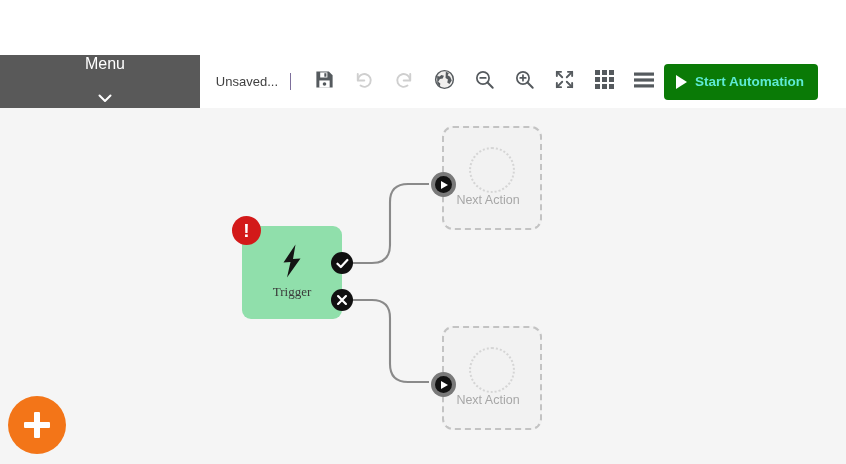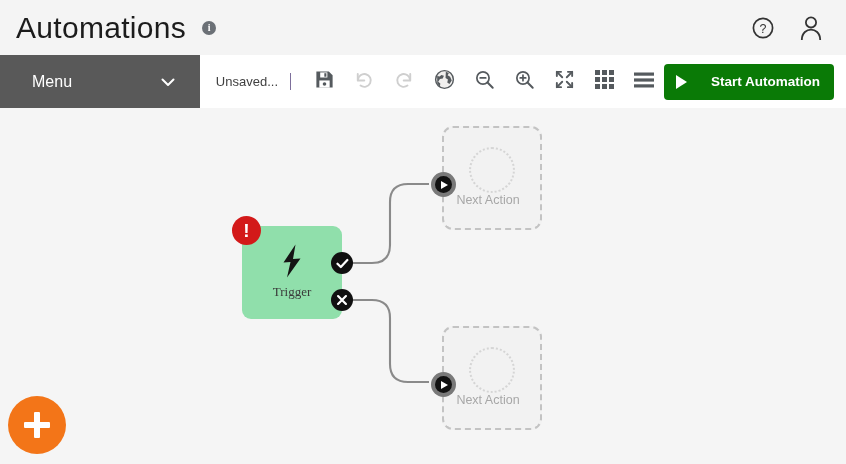--- a/index.html
+++ b/index.html
@@ -81,37 +81,38 @@
     align-items: stretch;
   }
   .menu-block {
     width: 232px;
     background: #595959;
     display: flex;
     align-items: center;
     padding: 0 22px 0 32px;
     box-sizing: border-box;
     justify-content: space-between;
+    flex-direction: column;
   }
   .menu-label {
     color: #ffffff;
     font-size: 16px;
     font-weight: 400;
   }
   .menu-chevron {
     color: #ffffff;
     display: flex;
     align-items: center;
   }
   .toolbar {
     flex: 1 1 auto;
     display: flex;
     align-items: center;
     padding-left: 16px;
-    padding-right: 12px;
+    padding-right: 28px;
     box-sizing: border-box;
     gap: 0px;
   }
   .unsaved-text {
     font-size: 13px;
     color: #3f3f3f;
     margin-right: 12px;
     white-space: nowrap;
   }
   .tb-sep {
@@ -126,28 +127,28 @@
     display: flex;
     align-items: center;
     justify-content: center;
     color: #555a5e;
   }
   .tb-btn.disabled { color: #cfcfcf; }
   .tb-spacer { flex: 1 1 auto; }
 
   .start-btn {
     background: #0a7a06;
-    color: #ffffff;
+    color: #5eead4;
     border: none;
     border-radius: 4px;
     height: 36px;
     padding: 0 14px 0 12px;
     display: flex;
     align-items: center;
-    gap: 24px;
+    gap: 8px;
     font-size: 13.5px;
     font-weight: bold;
     font-family: "Liberation Sans", sans-serif;
     cursor: pointer;
     white-space: nowrap;
   }
   .start-btn .play-tri {
     width: 0; height: 0;
     border-left: 11px solid #ffffff;
     border-top: 7px solid transparent;
@@ -299,41 +300,20 @@
     width: 6px; height: 26px;
     background: #ffffff;
     border-radius: 1px;
   }
 </style>
 </head>
 <body>
 
 <div id="app">
 
-  <div class="header">
-    <div class="header-title">Automations</div>
-    <div class="info-badge">
-      <span>i</span>
-    </div>
-    <div class="header-spacer"></div>
-    <div class="header-actions">
-      <div class="hdr-icon">
-        <svg width="24" height="24" viewBox="0 0 24 24" fill="none" aria-hidden="true">
-          <circle cx="12" cy="12" r="9.6" stroke="#333" stroke-width="1.7"></circle>
-          <text x="12" y="16.6" text-anchor="middle" font-family="Liberation Sans, sans-serif" font-size="12.5" fill="#333">?</text>
-        </svg>
-      </div>
-      <div class="hdr-icon">
-        <svg width="24" height="26" viewBox="0 0 24 26" fill="none" aria-hidden="true">
-          <circle cx="12" cy="7.4" r="5.1" stroke="#333" stroke-width="1.8"></circle>
-          <path d="M2.8 25 C2.8 17.6 8 14.6 12 14.6 C16 14.6 21.2 17.6 21.2 25" stroke="#333" stroke-width="1.8" fill="none"></path>
-        </svg>
-      </div>
-    </div>
-  </div>
 
   <div class="toolbar-row">
 
     <div class="menu-block">
       <span class="menu-label">Menu</span>
       <span class="menu-chevron">
         <svg width="20" height="20" viewBox="0 0 20 20" fill="none" aria-hidden="true">
           <path d="M4.5 7.5 L10 13 L15.5 7.5" stroke="#ffffff" stroke-width="2" stroke-linecap="round" stroke-linejoin="round"></path>
         </svg>
       </span>

